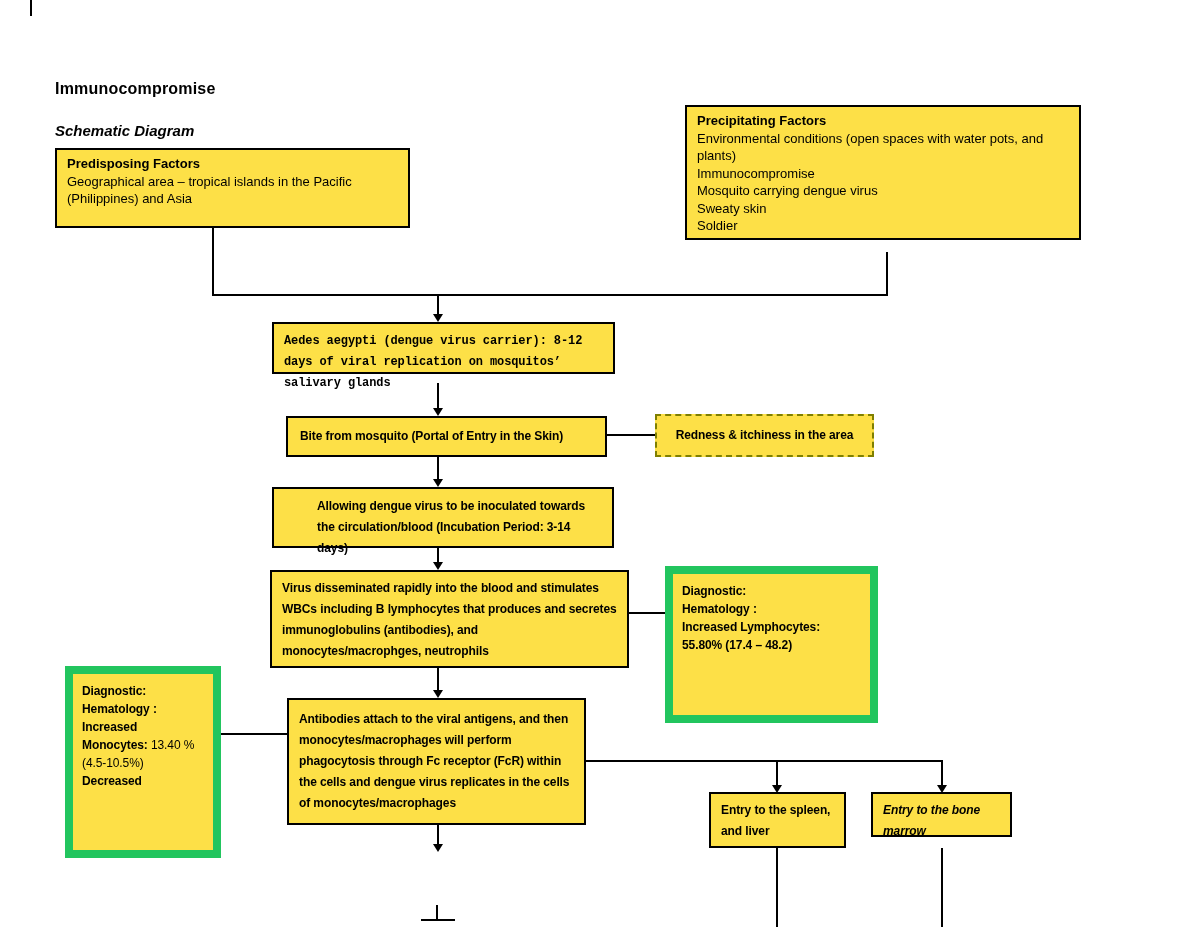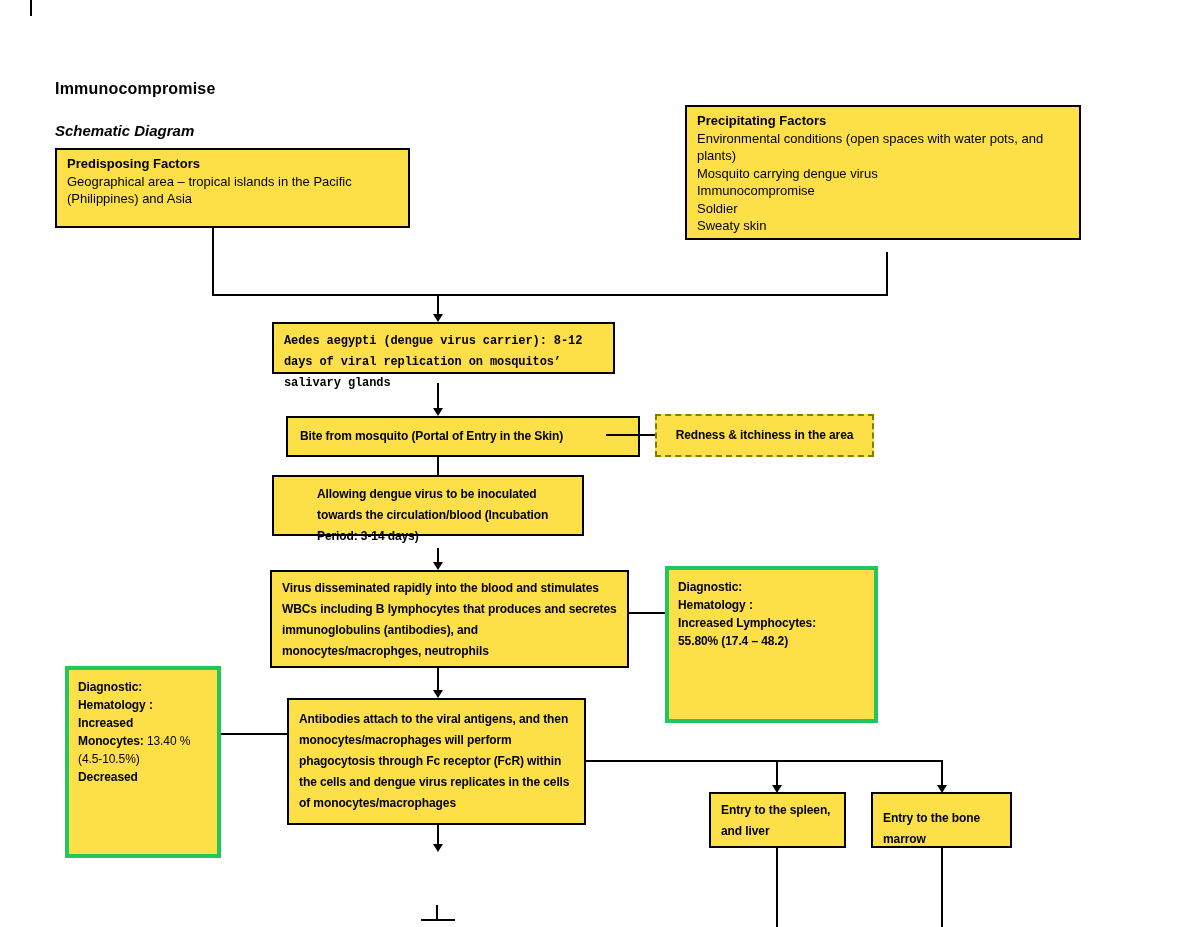--- a/index.html
+++ b/index.html
@@ -38,21 +38,21 @@
   }
   .box.plain {
     font-weight: normal;
     font-size: 13px;
     line-height: 17.5px;
     letter-spacing: 0;
     padding: 5px 10px;
   }
   .box.plain .heading { font-weight: bold; }
   .box.blue {
-    border: 4px solid #22c55e;
+    border: 8px solid #22c55e;
     font-size: 12px;
     line-height: 18px;
     padding: 8px 9px;
   }
   .box.dashed {
     border: 2px dashed #7F7F00;
     display: flex;
     align-items: center;
     justify-content: center;
     text-align: right;
@@ -86,53 +86,53 @@
   <div class="subtitle" style="left:55px; top:122px;">Schematic Diagram</div>
 
   <div class="box plain" style="left:55px; top:148px; width:355px; height:80px;">
     <div class="heading">Predisposing Factors</div>
     <div>Geographical area – tropical islands in the Pacific (Philippines) and Asia</div>
   </div>
 
   <div class="box plain" style="left:685px; top:105px; width:396px; height:135px;">
     <div class="heading">Precipitating Factors</div>
     <div>Environmental conditions (open spaces with water pots, and plants)</div>
+    <div>Immunocompromise</div>
     <div>Mosquito carrying dengue virus</div>
-    <div>Immunocompromise</div>
+    <div>Sweaty skin</div>
     <div>Soldier</div>
-    <div>Sweaty skin</div>
   </div>
 
   <div class="vline" style="left:212px; top:228px; height:68px;"></div>
   <div class="vline" style="left:886px; top:252px; height:44px;"></div>
   <div class="hline" style="left:212px; top:294px; width:676px;"></div>
   <div class="vline" style="left:437px; top:294px; height:21px;"></div>
   <div class="arrow-down" style="left:433px; top:314px;"></div>
 
   <div class="box" style="left:272px; top:322px; width:343px; height:52px;font-family:Liberation Mono, monospace;">
     <div>Aedes aegypti (dengue virus carrier): 8-12 days of viral replication on mosquitos’ salivary glands</div>
   </div>
 
   <div class="vline" style="left:437px; top:383px; height:26px;"></div>
   <div class="arrow-down" style="left:433px; top:408px;"></div>
 
-  <div class="box vcenter" style="left:286px; top:416px; width:354px; height:41px; padding-left:12px;">
+  <div class="box vcenter" style="left:286px; top:416px; width:321px; height:41px; padding-left:12px;">
     <div>Bite from mosquito (Portal of Entry in the Skin)</div>
   </div>
 
   <div class="hline" style="left:606px; top:434px; width:49px;"></div>
 
   <div class="box dashed" style="left:655px; top:414px; width:219px; height:43px;">
     <div>Redness &amp; itchiness in the area</div>
   </div>
 
   <div class="vline" style="left:437px; top:457px; height:23px;"></div>
   <div class="arrow-down" style="left:433px; top:479px;"></div>
 
-  <div class="box" style="left:272px; top:475px; width:312px; height:61px;padding-left:43px;">
+  <div class="box" style="left:272px; top:487px; width:342px; height:61px;padding-left:43px;">
     <div>Allowing dengue virus to be inoculated towards the circulation/blood (Incubation Period: 3-14 days)</div>
   </div>
 
   <div class="vline" style="left:437px; top:548px; height:15px;"></div>
   <div class="arrow-down" style="left:433px; top:562px;"></div>
 
   <div class="box" style="left:270px; top:570px; width:359px; height:98px; padding-top:6px;">
     <div>Virus disseminated rapidly into the blood and stimulates WBCs including B lymphocytes that produces and secretes immunoglobulins (antibodies), and monocytes/macrophges, neutrophils</div>
   </div>
 
@@ -164,21 +164,21 @@
 
   <div class="hline" style="left:586px; top:760px; width:357px;"></div>
   <div class="vline" style="left:776px; top:760px; height:26px;"></div>
   <div class="arrow-down" style="left:772px; top:785px;"></div>
   <div class="vline" style="left:941px; top:760px; height:26px;"></div>
   <div class="arrow-down" style="left:937px; top:785px;"></div>
 
   <div class="box" style="left:709px; top:792px; width:137px; height:56px; padding-top:6px;">
     <div>Entry to the spleen, and liver</div>
   </div>
-  <div class="box" style="left:871px; top:792px; width:141px; height:56px; padding-top:14px;">
+  <div class="box" style="left:871px; top:792px; width:141px; height:45px; padding-top:6px;font-style:italic;">
     <div>Entry to the bone marrow</div>
   </div>
 
   <div class="vline" style="left:776px; top:848px; height:79px;"></div>
   <div class="vline" style="left:941px; top:848px; height:79px;"></div>
 
   <div class="vline" style="left:437px; top:825px; height:20px;"></div>
   <div class="arrow-down" style="left:433px; top:844px;"></div>
 
 

